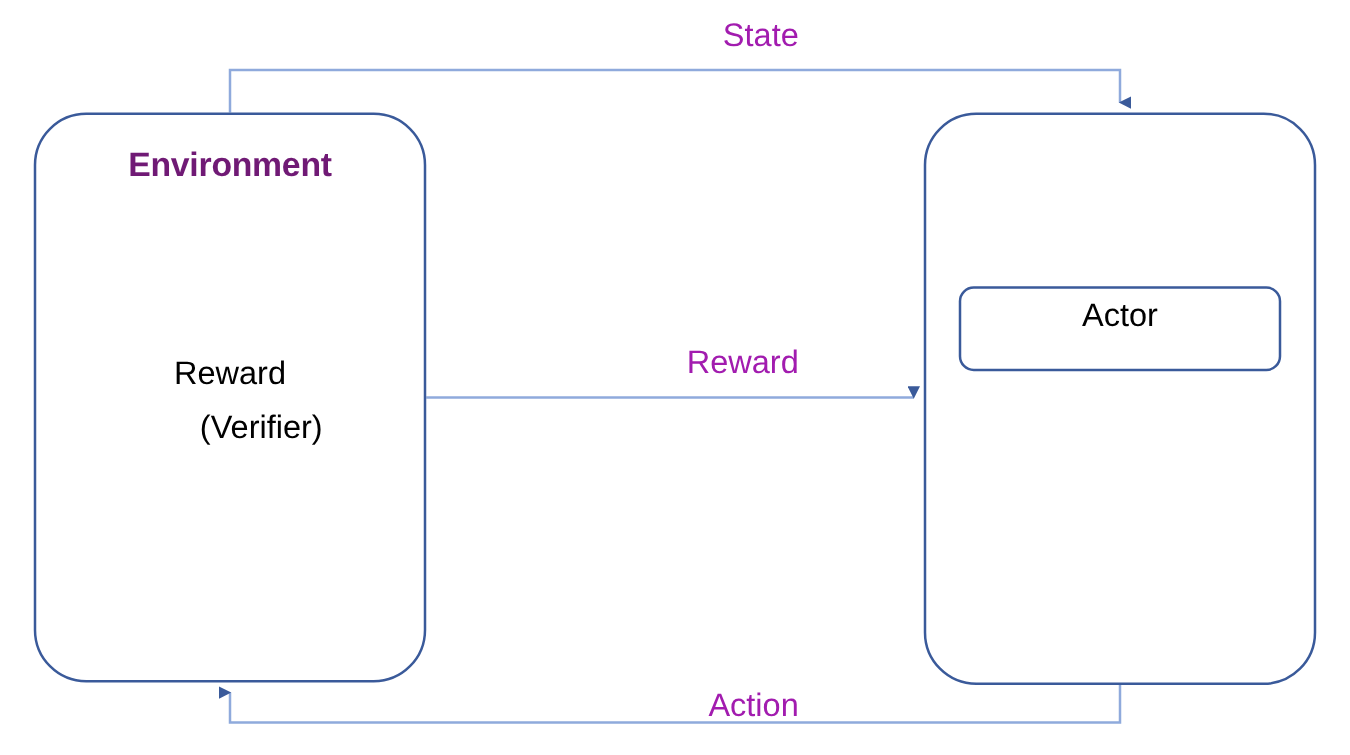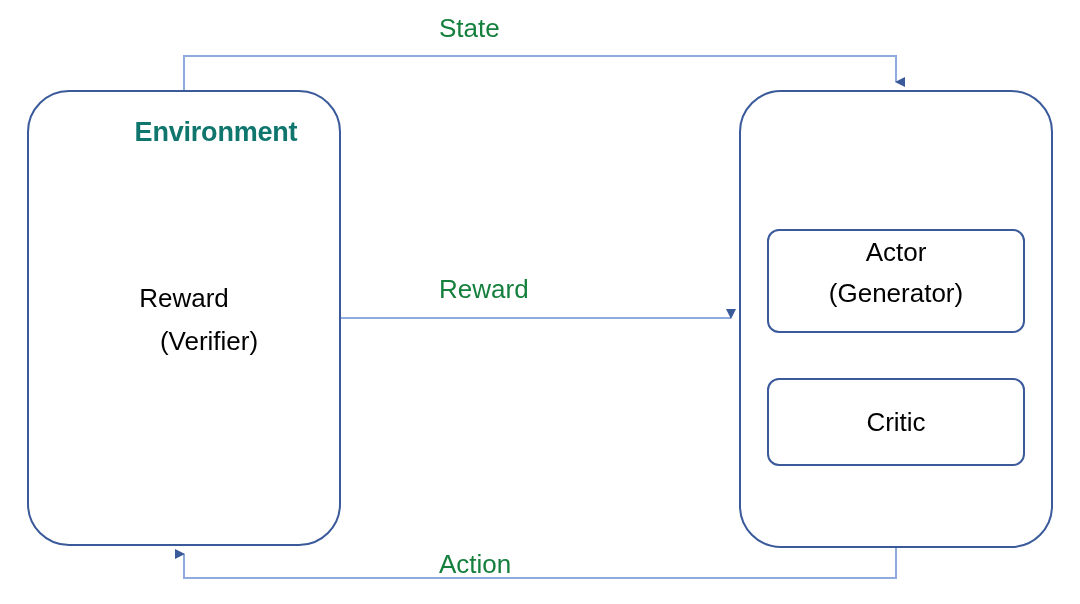--- a/index.html
+++ b/index.html
@@ -39,47 +39,46 @@
     background: transparent;
   }
   .node-title {
     position: absolute;
     width: 100%;
     text-align: center;
     font-weight: bold;
     font-size: 27px;
     line-height: 1.1;
     letter-spacing: -0.2px;
-    color: #0f766e;
+    color: #701a75;
     white-space: nowrap;
-    padding-left: 32px;
   }
   .node-sub {
     position: absolute;
     width: 100%;
     text-align: center;
     font-size: 26px;
     line-height: 43px;
     color: #000000;
   }
   .inner-label {
     position: absolute;
     left: 0;
     width: 100%;
     text-align: center;
     font-size: 26px;
     line-height: 43px;
     color: #000000;
   }
   .edge-label {
     position: absolute;
-    text-align: left;
+    text-align: right;
     font-size: 26px;
     line-height: 30px;
-    color: #15803d;
+    color: #a21caf;
     white-space: nowrap;
   }
 </style>
 </head>
 <body>
 
 <div id="canvas">
 
   <svg id="wiring" viewBox="0 0 1080 604" width="1080" height="604">
     <defs>
@@ -101,26 +100,22 @@
     <path d="M896,548 L896,578 L184,578 L184,554" fill="none" stroke="#8faadc" stroke-width="2" marker-end="url(#arrow-up)"></path>
   </svg>
 
   <div class="node-box" style="left:27px; top:90px; width:314px; height:456px;"></div>
   <div class="node-title" style="left:27px; top:118px; width:314px;">Environment</div>
   <div class="node-sub" style="left:27px; top:277px; width:314px;">Reward</div>
   <div class="node-sub" style="left:27px; top:320px; width:314px;margin-left:25px;">(Verifier)</div>
 
   <div class="node-box" style="left:739px; top:90px; width:314px; height:458px;"></div>
 
-  <div class="inner-box" style="left:767px; top:229px; width:258px; height:104px;">
+  <div class="inner-box" style="left:767px; top:229px; width:258px; height:68px;">
     <div class="inner-label" style="top:0px;">Actor</div>
-    <div class="inner-label" style="top:41px;">(Generator)</div>
   </div>
 
-  <div class="inner-box" style="left:767px; top:378px; width:258px; height:88px;">
-    <div class="inner-label" style="top:21px;">Critic</div>
-  </div>
 
   <div class="edge-label" style="left:439px; top:13px; width:200px;">State</div>
   <div class="edge-label" style="left:439px; top:274px; width:200px;">Reward</div>
   <div class="edge-label" style="left:439px; top:531px; width:200px;margin-top:18px;">Action</div>
 
 </div>
 
 </body></html>

